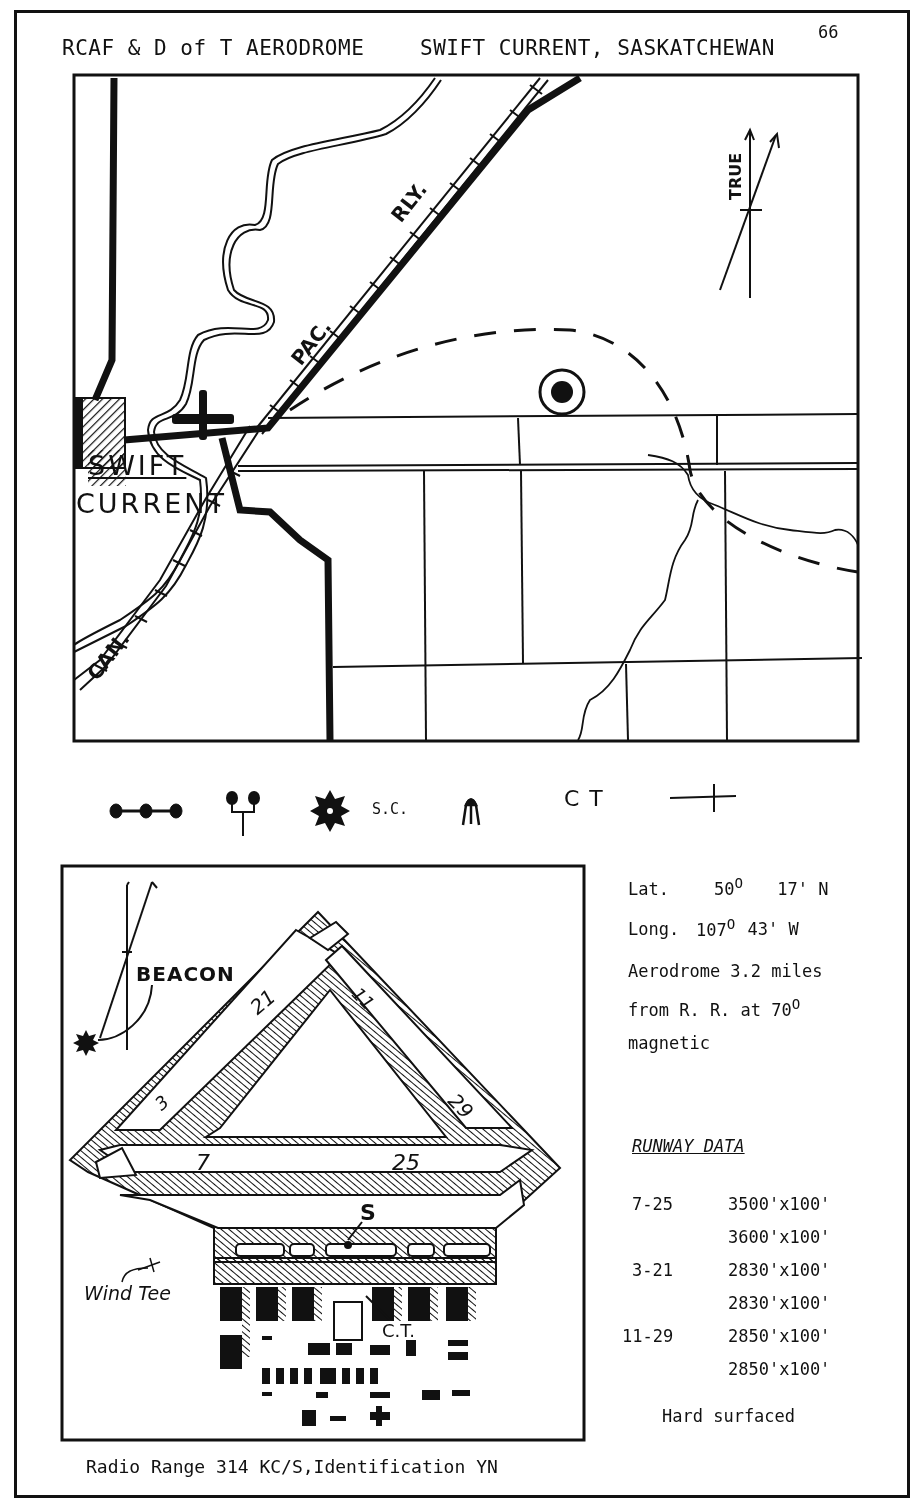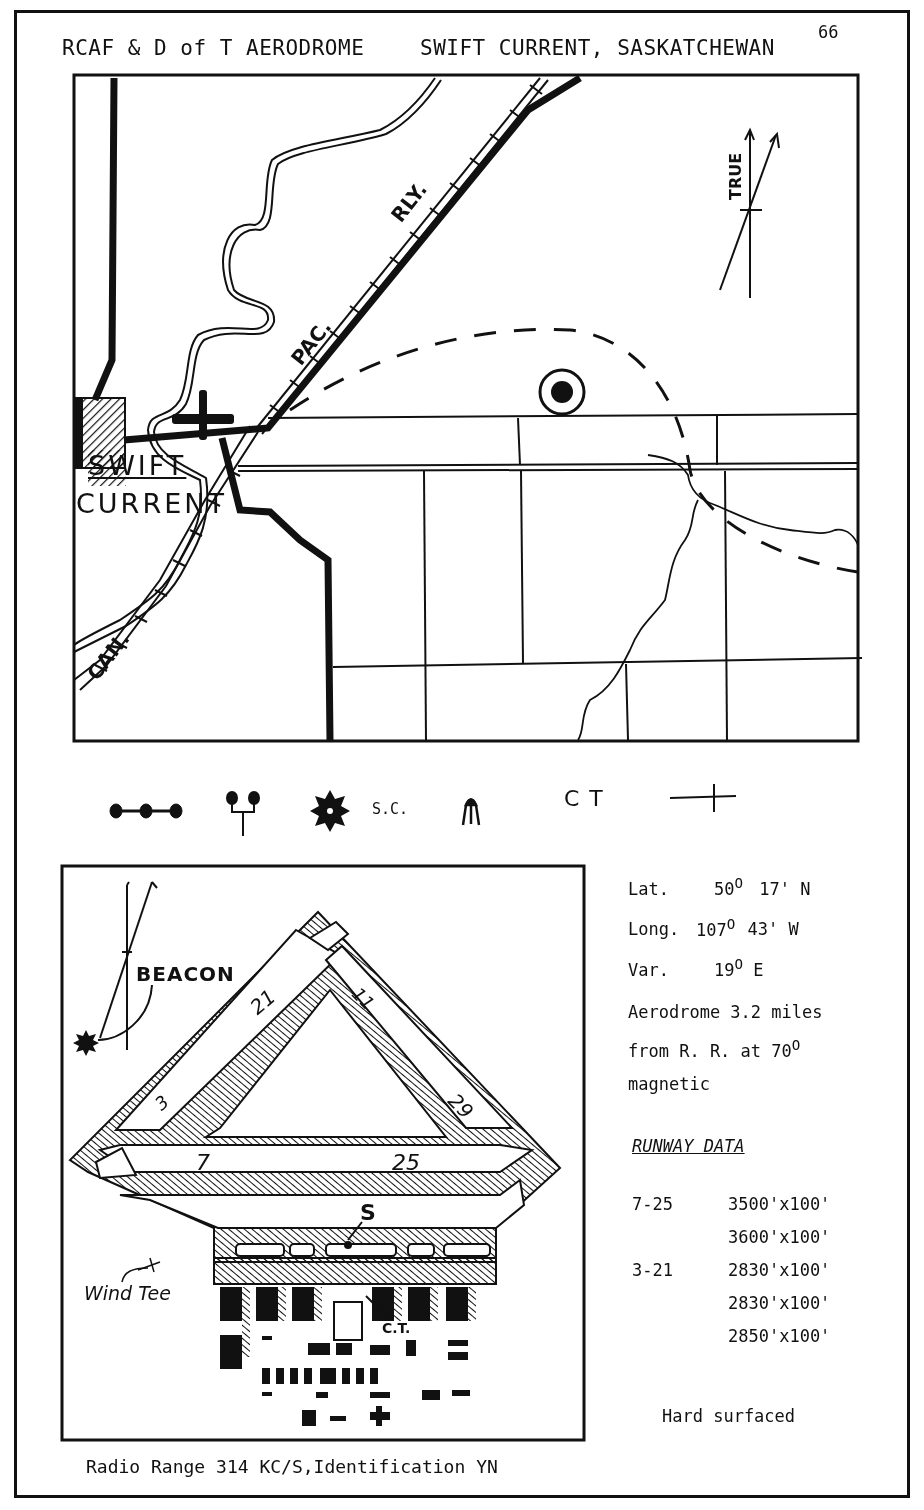--- a/index.html
+++ b/index.html
@@ -250,38 +250,38 @@
 </svg>
 
 <div class="lbl" style="position:absolute;left:136px;top:962px;font-size:20px;font-weight:bold;letter-spacing:1px;">BEACON</div>
 <div class="lbl" style="position:absolute;left:156px;top:1092px;font-size:18px;font-style:italic;transform:rotate(-40deg);">3</div>
 <div class="lbl" style="position:absolute;left:250px;top:990px;font-size:20px;font-style:italic;transform:rotate(-40deg);">21</div>
 <div class="lbl" style="position:absolute;left:352px;top:988px;font-size:18px;font-style:italic;transform:rotate(45deg);">11</div>
 <div class="lbl" style="position:absolute;left:448px;top:1094px;font-size:20px;font-style:italic;transform:rotate(45deg);">29</div>
 <div class="lbl" style="position:absolute;left:196px;top:1150px;font-size:22px;font-style:italic;">7</div>
 <div class="lbl" style="position:absolute;left:392px;top:1150px;font-size:22px;font-style:italic;">25</div>
 <div class="lbl" style="position:absolute;left:360px;top:1200px;font-size:22px;font-weight:bold;">S</div>
-<div class="lbl" style="position:absolute;left:382px;top:1320px;font-size:14px;font-weight:bold;">C.T.</div>
+<div class="lbl" style="position:absolute;left:382px;top:1320px;font-size:18px;font-weight:normal;">C.T.</div>
 <div class="lbl" style="position:absolute;left:84px;top:1282px;font-size:19px;font-style:italic;text-align:right;">Wind Tee</div>
 
 <div style="position:absolute;left:628px;top:866px;font-size:17px;line-height:35px;">
-  <div><span style="display:inline-block;width:86px">Lat.</span><span>50</span><sup>O</sup> <span style="margin-left:6px">17' N</span></div>
+  <div><span style="display:inline-block;width:86px">Lat.</span><span>50</span><sup>O</sup> <span style="margin-left:24px">17' N</span></div>
   <div><span style="display:inline-block;width:68px">Long.</span><span>107</span><sup>O</sup> <span style="margin-left:2px">43' W</span></div>
-  <div><span style="display:inline-block;width:86px">Var.</span><span>19</span><sup>O</sup> <span>E</span></div>
   <div style="height:8px"></div>
   <div style="line-height:33px">
     <div>Aerodrome 3.2 miles</div>
     <div><span>from R. R. at 70</span><sup>O</sup></div>
     <div>magnetic</div>
   </div>
 </div>
 
 <div style="position:absolute;left:632px;top:1136px;font-size:17px;text-decoration:underline;font-style:italic;">RUNWAY DATA</div>
 <div style="position:absolute;left:622px;top:1188px;font-size:17px;line-height:33px;">
   <div><span style="display:inline-block;width:96px;padding-left:10px">7-25</span><span>3500'x100'</span></div>
   <div><span style="display:inline-block;width:96px;padding-left:10px"></span><span>3600'x100'</span></div>
   <div><span style="display:inline-block;width:96px;padding-left:10px">3-21</span><span>2830'x100'</span></div>
   <div><span style="display:inline-block;width:96px;padding-left:10px"></span><span>2830'x100'</span></div>
+  <div><span style="display:inline-block;width:106px;padding-left:0">11-29</span><span>2850'x100'</span></div>
   <div><span style="display:inline-block;width:96px;padding-left:10px"></span><span>2850'x100'</span></div>
 </div>
 <div style="position:absolute;left:662px;top:1406px;font-size:17px;">Hard surfaced</div>
 
 <div class="footer">Radio Range 314 KC/S,Identification YN</div>
 
 </body></html>

